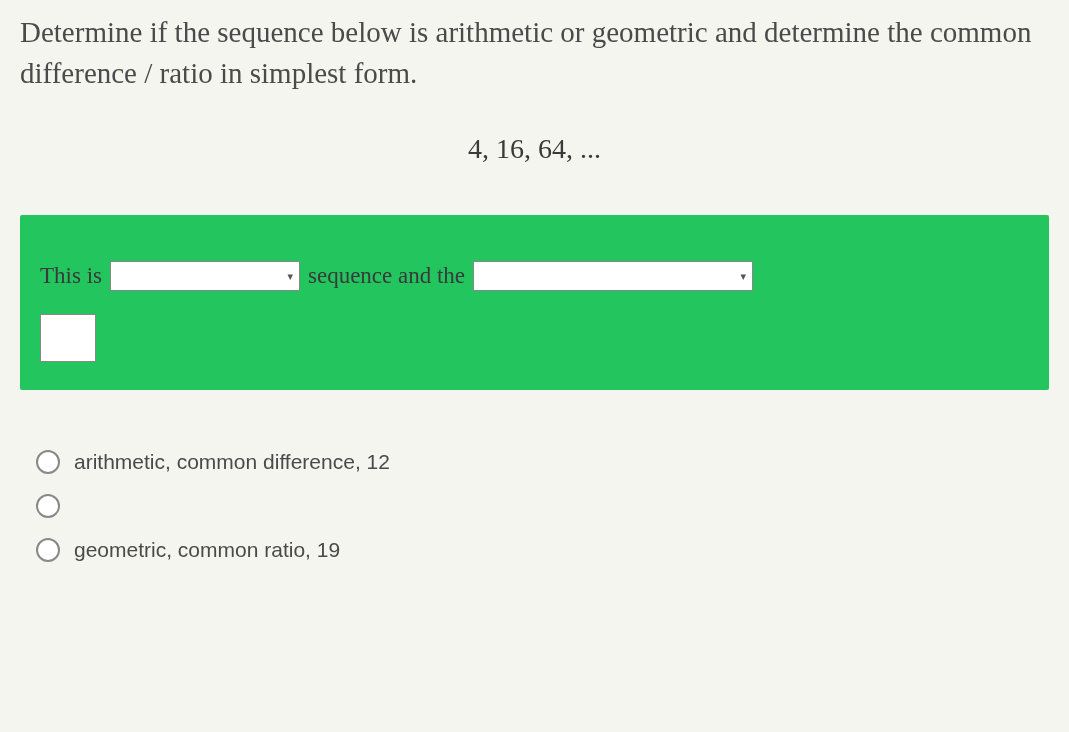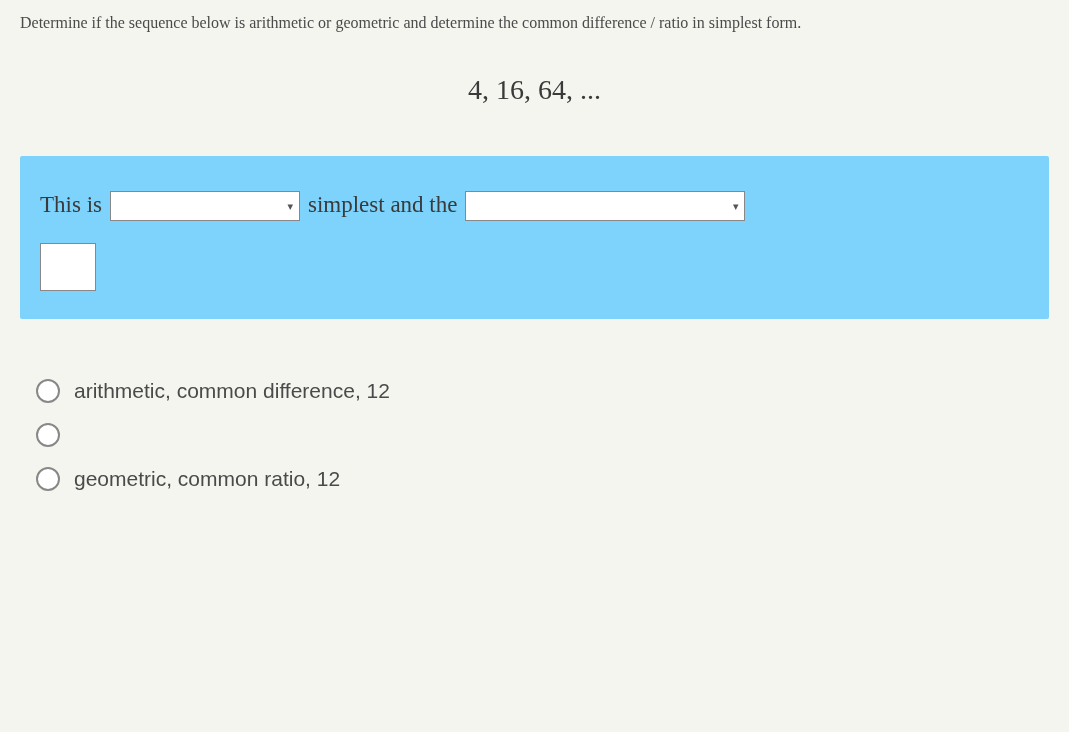--- a/index.html
+++ b/index.html
@@ -9,35 +9,35 @@
     }
     body {
       font-family: Georgia, 'Times New Roman', serif;
       background: #f5f5f0;
       width: 1069px;
       height: 732px;
       padding: 12px 20px;
       color: #3a3a3a;
     }
     .question-text {
-      font-size: 16px;
+      font-size: 29px;
       color: #4a4a4a;
       line-height: 1.4;
       margin-bottom: 40px;
     }
     .sequence-display {
       font-size: 28px;
       color: #3a3a3a;
       text-align: center;
       margin: 40px 0 50px 0;
       font-family: Liberation Serif, serif;
     }
     .answer-box {
-      background: #7dd3fc;
-      padding: 24px 20px 28px 20px;
+      background: #22c55e;
+      padding: 36px 20px 28px 20px;
       margin-bottom: 50px;
       border-radius: 2px;
     }
     .fill-line {
       font-size: 23px;
       color: #3a3a3a;
       display: flex;
       align-items: center;
       flex-wrap: wrap;
       gap: 8px;
@@ -123,33 +123,33 @@
 <div class="question-text">Determine if the sequence below is arithmetic or geometric and determine the common difference / ratio in simplest form.</div>
 
 <div class="sequence-display">4,  16,  64,  ...</div>
 
 <div class="answer-box">
   <div class="fill-line">
     <span>This is</span>
     <span class="dropdown narrow">
       <span class="chevron">▾</span>
     </span>
-    <span>simplest and the</span>
+    <span>sequence and the</span>
     <span class="dropdown wide">
       <span class="chevron">▾</span>
     </span>
   </div>
   <div class="value-input"></div>
 </div>
 
 <div class="options">
   <div class="option-row">
     <span class="radio"></span>
     <span>arithmetic, common difference, 12</span>
   </div>
   <div class="option-row">
     <span class="radio"></span>
   </div>
   <div class="option-row">
     <span class="radio"></span>
-    <span>geometric, common ratio, 12</span>
+    <span>geometric, common ratio, 19</span>
   </div>
 </div>
 
 </body></html>

